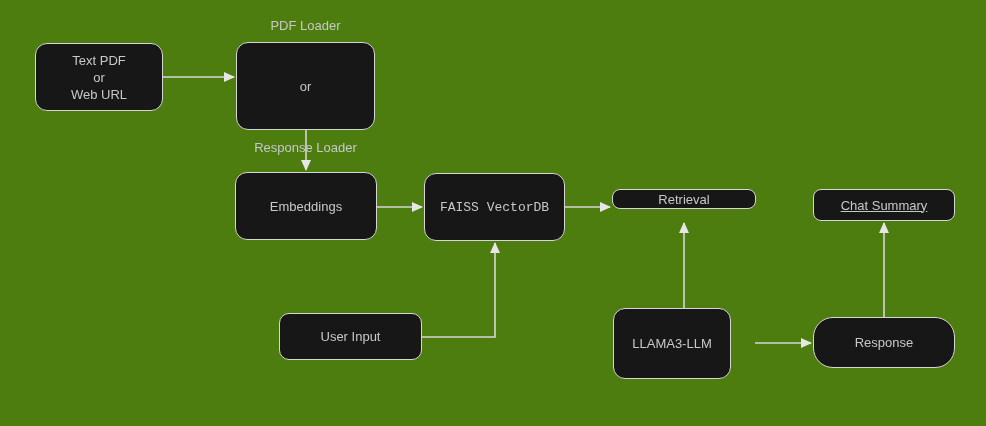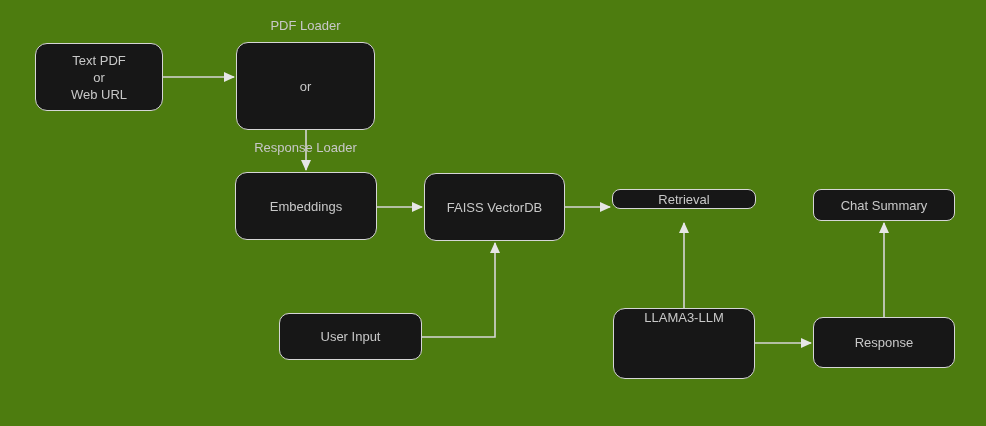--- a/index.html
+++ b/index.html
@@ -33,26 +33,26 @@
     justify-content: center;
     color: #c8c8c8;
     font-size: 13px;
     line-height: 17px;
     text-align: center;
     white-space: nowrap;
   }
   .n-textpdf   { left: 35px;  top: 43px;  width: 128px; height: 68px; }
   .n-pdfloader { left: 236px; top: 42px;  width: 139px; height: 88px; gap: 44px; }
   .n-embed     { left: 235px; top: 172px; width: 142px; height: 68px; }
-  .n-faiss     { left: 424px; top: 173px; width: 141px; height: 68px; }
+  .n-faiss     { left: 424px; top: 173px; width: 141px; height: 68px; font-family: Liberation Mono, monospace; }
   .n-retrieval { left: 612px; top: 189px; width: 144px; height: 20px; border-radius: 8px; }
-  .n-chat      { left: 813px; top: 189px; width: 142px; height: 32px; border-radius: 8px; }
+  .n-chat      { left: 813px; top: 189px; width: 142px; height: 32px; border-radius: 8px; text-decoration: underline; }
   .n-userinput { left: 235px; top: 313px; width: 143px; height: 47px; border-radius: 10px; margin-left: 44px; }
-  .n-llama     { left: 613px; top: 308px; width: 142px; height: 71px; justify-content: space-between; }
-  .n-response  { left: 813px; top: 317px; width: 142px; height: 51px; border-radius: 10px; }
+  .n-llama     { left: 613px; top: 308px; width: 118px; height: 71px; }
+  .n-response  { left: 813px; top: 317px; width: 142px; height: 51px; border-radius: 20px; }
   .arrow-line {
     stroke: #d6d6d6;
     stroke-width: 1.6;
     fill: none;
   }
 </style>
 </head>
 <body>
 
 <div class="canvas">

